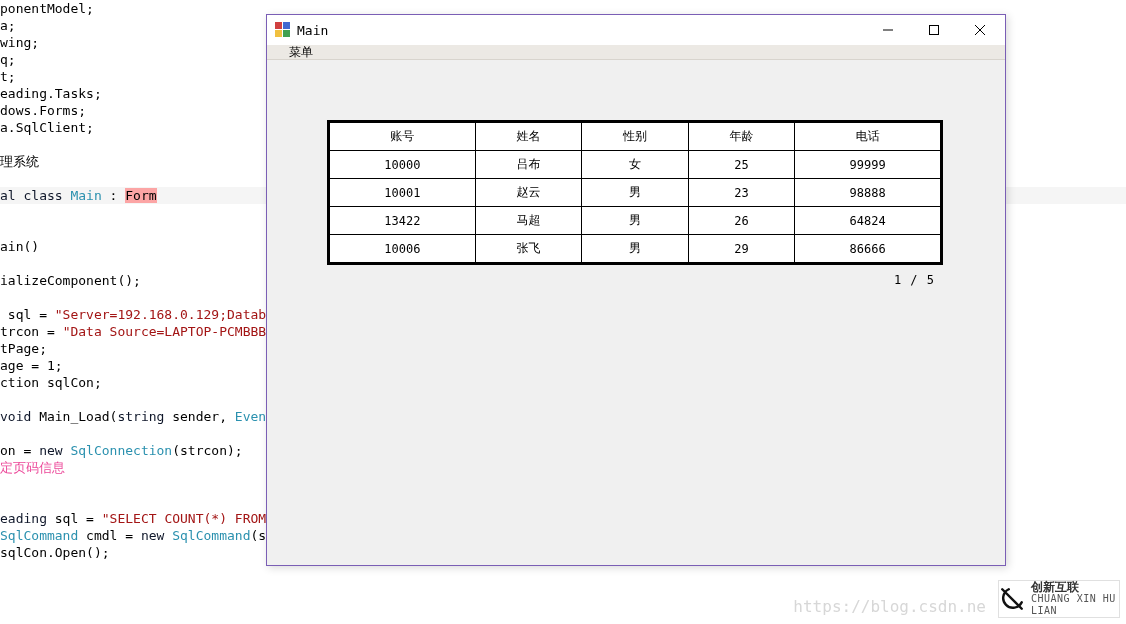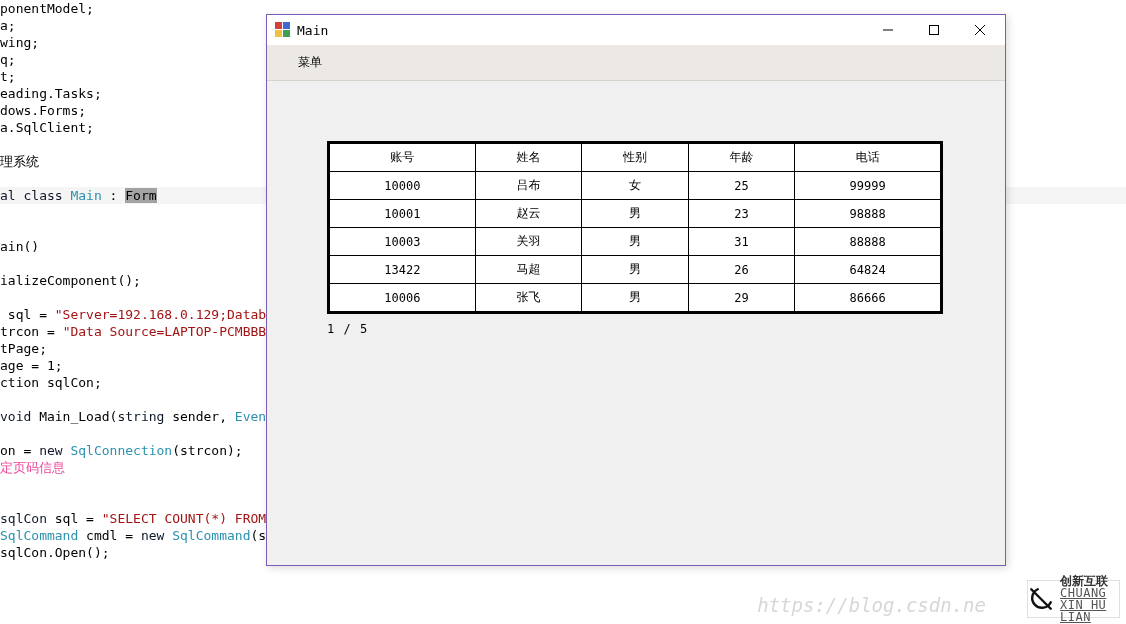--- a/index.html
+++ b/index.html
@@ -24,21 +24,21 @@
   font-size: 13px;
   line-height: 17px;
   color: #000;
   white-space: pre;
   padding-left: 0;
 }
 .code-bg .kw { color: #0f172a; }
 .code-bg .ty { color: #2b91af; }
 .code-bg .st { color: #a31515; }
 .code-bg .cm { color: #ec4899; }
-.code-bg .hl { background: #a3a3a3; }
+.code-bg .hl { background: #fca5a5; }
 .code-bg .line-hl { background: #f5f5f5; display: inline-block; width:100%; }
 
 
 .window {
   position: absolute;
   left: 266px;
   top: 14px;
   width: 740px;
   height: 552px;
   background: #f0f0f0;
@@ -67,23 +67,23 @@
 .win-btn {
   width: 46px;
   height: 30px;
   display: flex;
   align-items: center;
   justify-content: center;
   color: #000;
 }
 
 .menubar {
-  height: 36px;
+  height: 15px;
   background: #ece9e4;
-  padding: 0 25px;
+  padding: 0 16px;
   display: flex;
   align-items: center;
   font-size: 12px;
   border-bottom: 1px solid #d8d4cd;
 }
 .menu-item { padding: 2px 6px; }
 
 .client {
   padding: 0;
   height: calc(100% - 52px);
@@ -103,52 +103,52 @@
   font-size: 12px;
 }
 table.data th, table.data td {
   border: 1px solid #000;
   text-align: center;
   padding: 5px 4px;
   font-weight: normal;
 }
 .outer-border { border: 2px solid #000; }
 .pager {
+  text-align: right;
   padding: 8px 8px 0 0;
   font-size: 12px;
   letter-spacing: 1px;
 }
 
 .watermark {
   position: absolute;
   right: 140px;
   bottom: 8px;
   color: #d7d7d7;
-  font-size: 19px;
-  font-style: italic;
+  font-size: 16px;
 }
 .logo-cx {
   position: absolute;
   right: 6px;
   bottom: 6px;
-  width: 93px;
+  width: 122px;
   height: 38px;
   border: 1px solid #e0e0e0;
   background: #fff;
   display: flex;
   align-items: center;
   justify-content: center;
   font-size: 10px;
   color: #333;
   gap: 6px;
 }
 .logo-cx svg { flex-shrink:0; }
 .logo-cx .txt { display:flex; flex-direction:column; line-height:12px; font-weight:bold; }
 .logo-cx .txt .z { font-size:12px; }
-.logo-cx .txt .p { font-size:12px; letter-spacing:0.5px; color:#555; font-weight:normal;text-decoration:underline;}
+.logo-cx .txt .p { font-size:10px; letter-spacing:0.5px; color:#555; font-weight:normal;}
 </style>
 </head>
 <body>
 
 <div class="code-bg"><span>ponentModel;
 a;
 wing;
 q;
 t;
 eading.Tasks;
@@ -169,21 +169,21 @@
 tPage;
 age = 1;
 ction sqlCon;
 
 <span class="kw">void</span> Main_Load(<span class="kw">string</span> sender, <span class="ty">Event</span>
 
 on = <span class="kw">new</span> <span class="ty">SqlConnection</span>(strcon);
 <span class="cm">定页码信息</span>
 
 
-<span class="kw">sqlCon</span> sql = <span class="st">"SELECT COUNT(*) FROM Student"</span>;
+<span class="kw">eading</span> sql = <span class="st">"SELECT COUNT(*) FROM Student"</span>;
 <span class="ty">SqlCommand</span> cmdl = <span class="kw">new</span> <span class="ty">SqlCommand</span>(sql, sqlCon);
 sqlCon.Open();</span></div>
 
 <div class="window">
   <div class="titlebar">
     <span class="title-icon"></span>
     <span class="title-text">Main</span>
     <div class="win-btn">
       <svg width="10" height="10" viewBox="0 0 10 10">
           <line x1="0" y1="5" x2="10" y2="5" stroke="currentColor" stroke-width="1"></line>
@@ -226,27 +226,20 @@
             <td>99999</td>
           </tr>
           <tr>
             <td>10001</td>
             <td>赵云</td>
             <td>男</td>
             <td>23</td>
             <td>98888</td>
           </tr>
           <tr>
-            <td>10003</td>
-            <td>关羽</td>
-            <td>男</td>
-            <td>31</td>
-            <td>88888</td>
-          </tr>
-          <tr>
             <td>13422</td>
             <td>马超</td>
             <td>男</td>
             <td>26</td>
             <td>64824</td>
           </tr>
           <tr>
             <td>10006</td>
             <td>张飞</td>
             <td>男</td>

